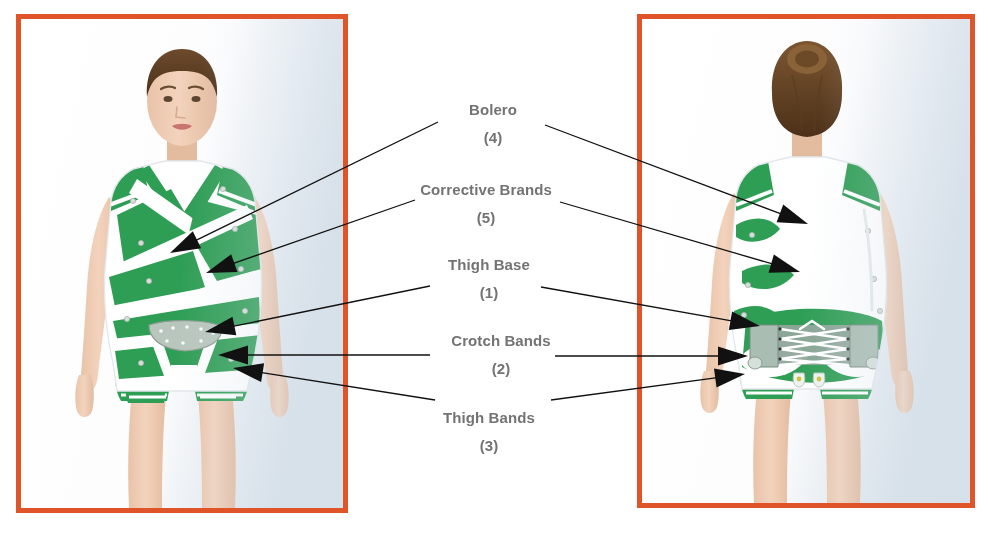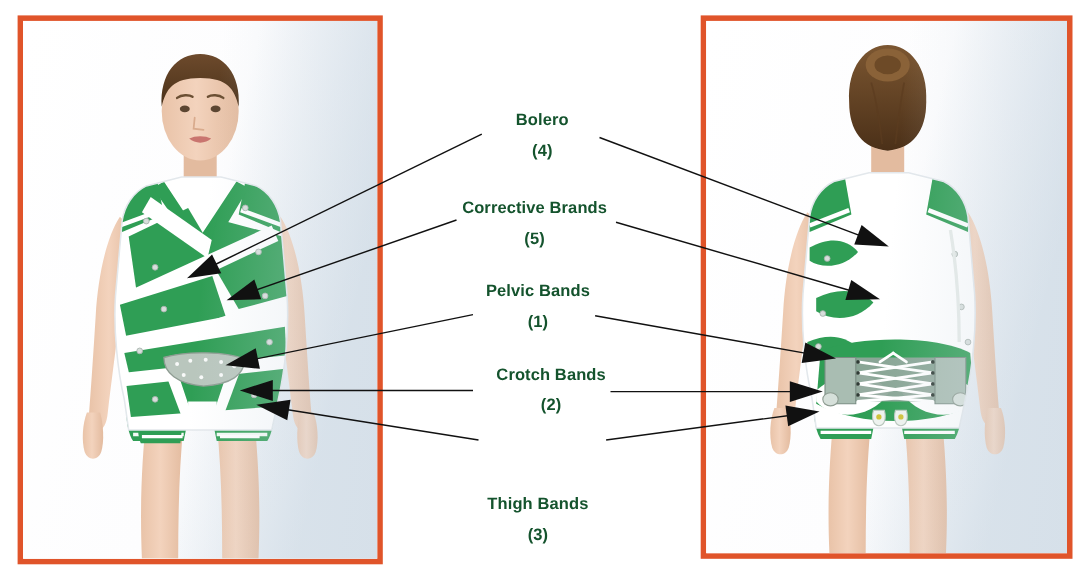--- a/index.html
+++ b/index.html
@@ -34,21 +34,21 @@
   }
 
   
   .figure{position:absolute;left:0;top:0;width:100%;height:100%;}
   .figure svg{position:absolute;left:0;top:0;width:100%;height:100%;}
 
   
   .label{
     position:absolute;
     text-align:center;
-    color:#14532d;
+    color:#737373;
     font-weight:bold;
     font-size:15px;
     line-height:17px;
     letter-spacing:.1px;
     white-space:nowrap;
     transform:translateX(-50%);
   }
   .label .num{display:block;font-weight:bold;font-size:15px;margin-top:11px;}
 
   
@@ -330,25 +330,25 @@
 
   <div class="label" id="lbl-0" style="left: 493px; top: 101px;">
     <span>Bolero</span>
     <span class="num">(4)</span>
   </div>
   <div class="label" id="lbl-1" style="left: 486px; top: 181px;">
     <span>Corrective Brands</span>
     <span class="num">(5)</span>
   </div>
   <div class="label" id="lbl-2" style="left: 489px; top: 256px;">
-    <span>Pelvic Bands</span>
+    <span>Thigh Base</span>
     <span class="num">(1)</span>
   </div>
   <div class="label" id="lbl-3" style="left: 501px; top: 332px;">
     <span>Crotch Bands</span>
     <span class="num">(2)</span>
   </div>
-  <div class="label" id="lbl-4" style="left: 489px; top: 409px; margin-top: 41px;">
+  <div class="label" id="lbl-4" style="left: 489px; top: 409px;">
     <span>Thigh Bands</span>
     <span class="num">(3)</span>
   </div>
 
 </div>
 
 </body></html>

